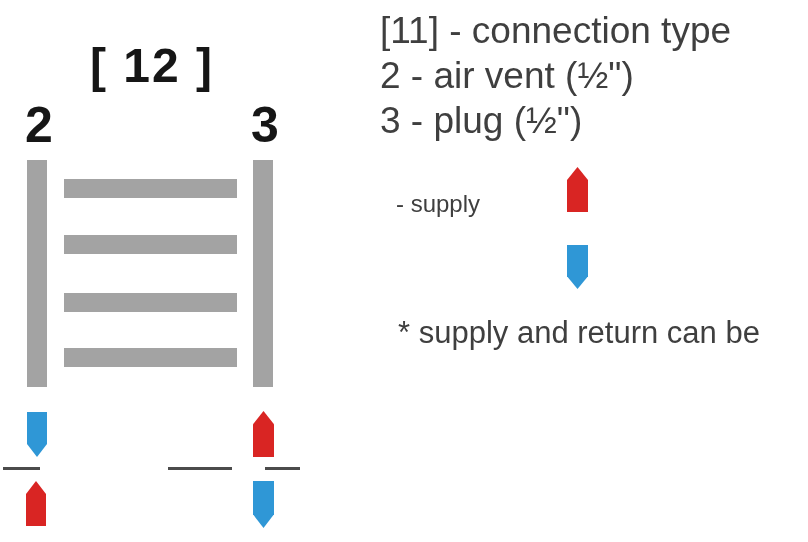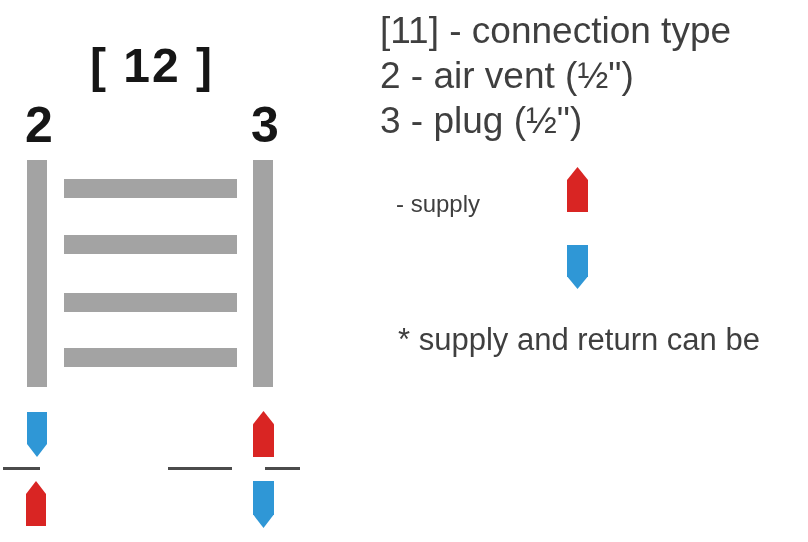--- a/index.html
+++ b/index.html
@@ -100,21 +100,21 @@
   }
   .legend-item.supply { top: 190px; }
   .legend-item.return { top: 235px; }
 
   .note-line {
     position: absolute;
     font-size: 31px;
     color: var(--body-text, #3f3f3f);
     white-space: nowrap;
   }
-  .note-line.n1 { left: 398px; top: 315px; margin-top: 7px; }
+  .note-line.n1 { left: 398px; top: 315px; }
   .note-line.n2 { left: 428px; top: 361px; }
 </style>
 </head>
 <body>
 
 <div class="canvas">
 
   <div class="conn-label">[ 12 ]</div>
   <div class="port-num left">2</div>
   <div class="port-num right">3</div>

